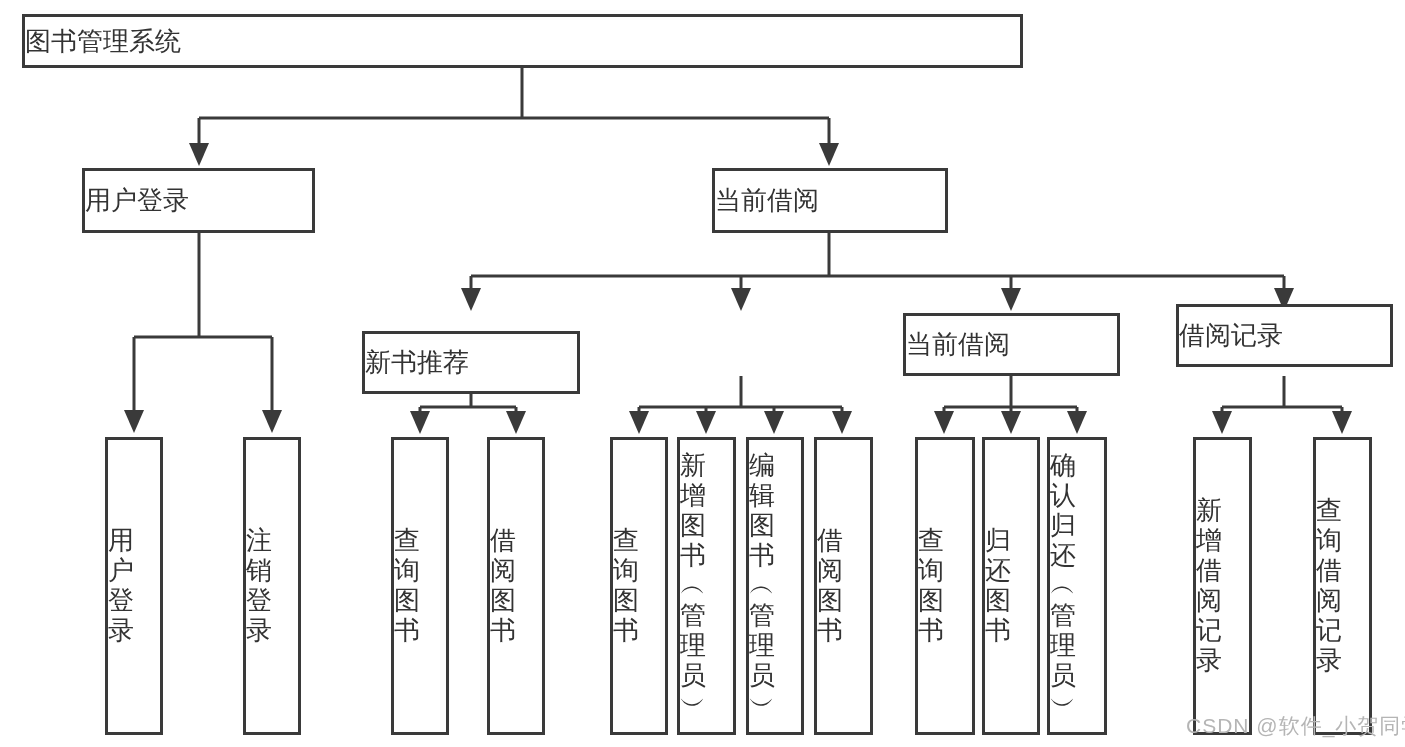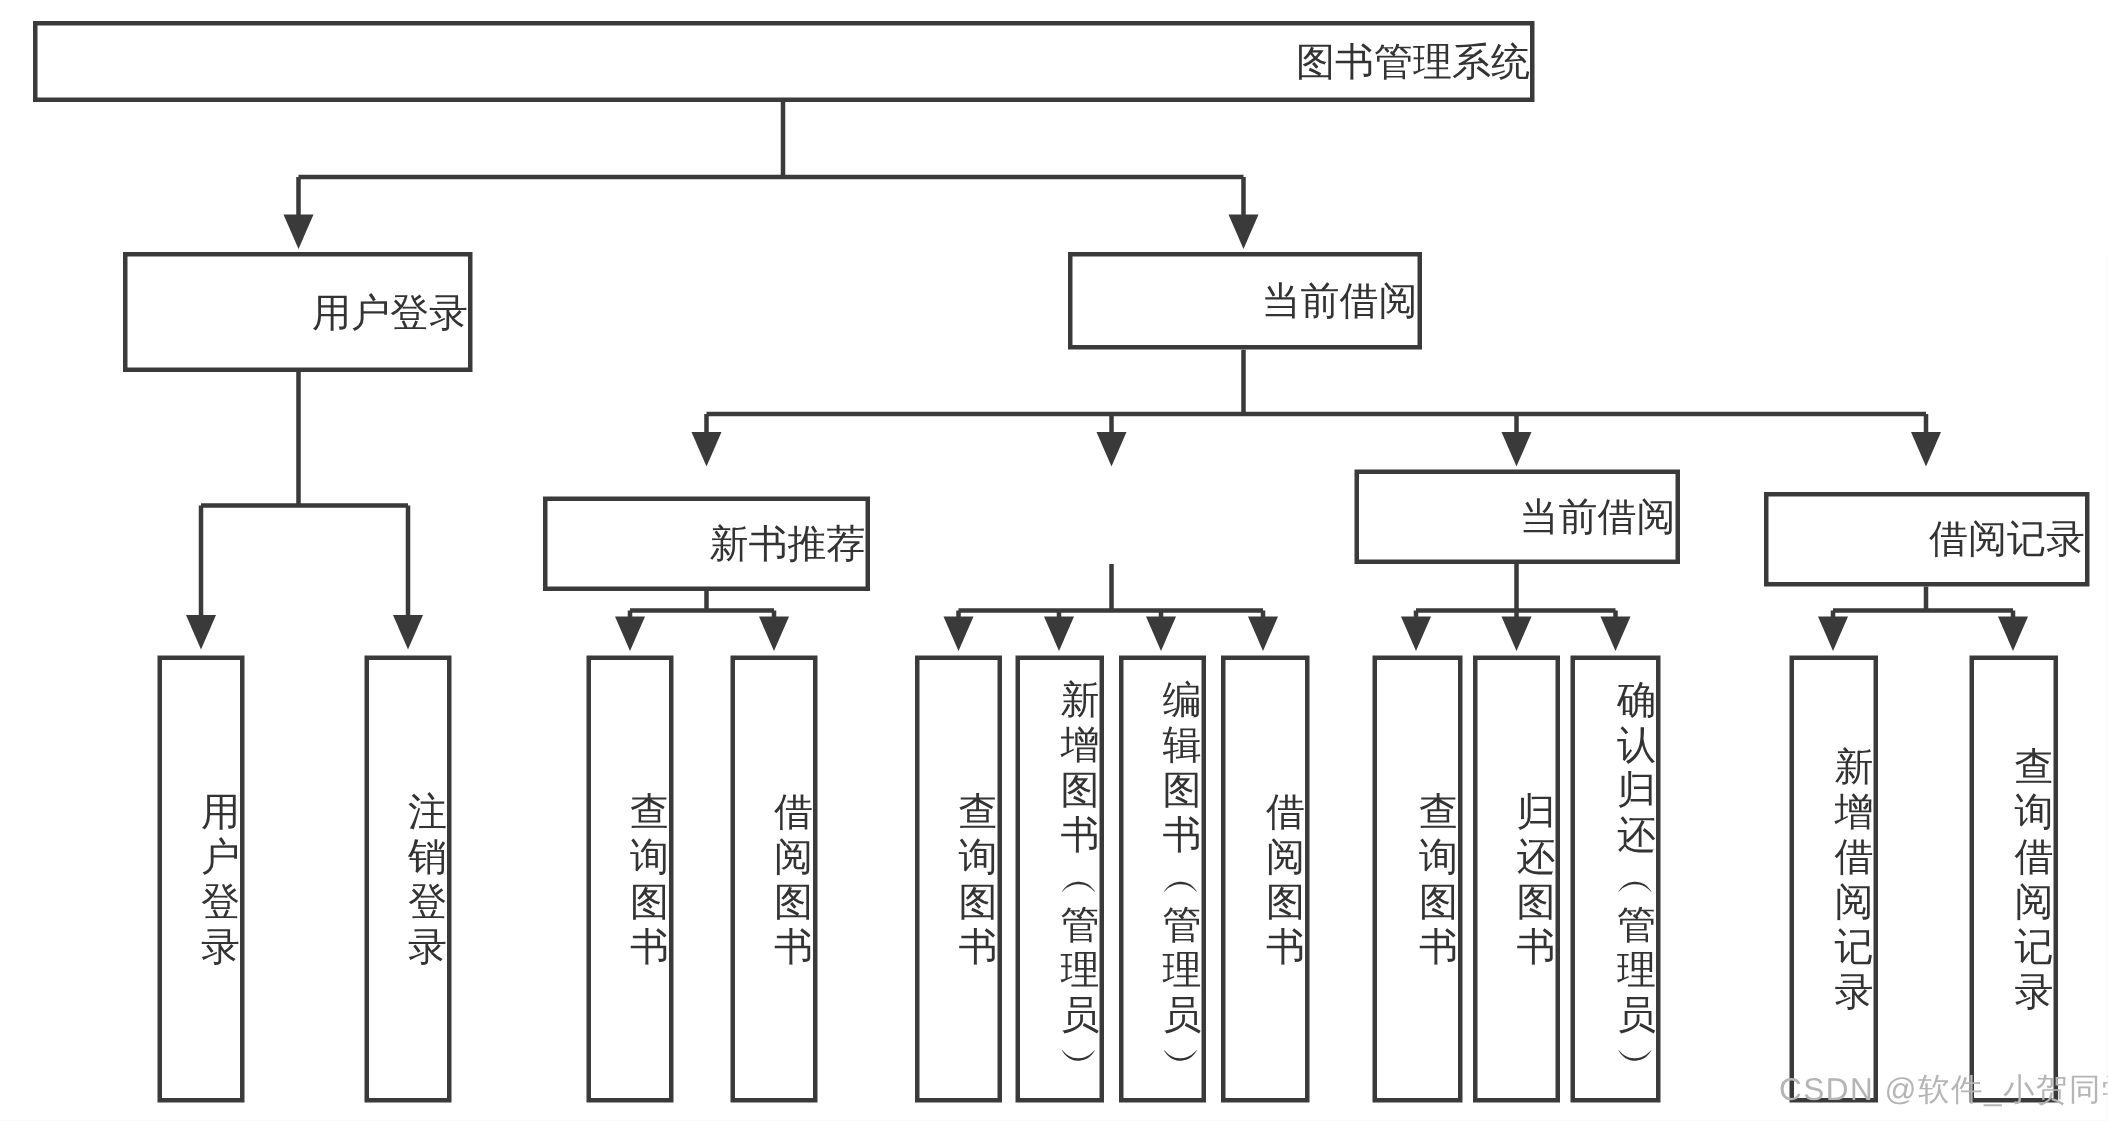--- a/index.html
+++ b/index.html
@@ -23,24 +23,25 @@
     position:absolute;left:0;top:0;width:1405px;height:747px;
     pointer-events:none;
   }
   #connectors path{stroke:var(--line);stroke-width:3;fill:none;}
   #connectors polygon{fill:var(--line);stroke:none;}
   .box{
     position:absolute;
     box-sizing:border-box;
     border:3px solid var(--line);
     background:var(--background);
-    display:flex;align-items:center;justify-content:flex-end;
+    display:flex;align-items:center;justify-content:flex-start;
     color:var(--text);
     font-size:26px;
     z-index:2;
+    font-family:Liberation Serif, serif;
   }
   .box .label{white-space:nowrap;}
   .vbox .vtext{
     display:flex;flex-direction:column;align-items:center;justify-content:center;
   }
   .vchar{
     height:30px;line-height:30px;
     font-size:26px;text-align:center;
   }
   #watermark{
@@ -91,34 +92,34 @@
 
     <path d="M1284 376 V407 M1222 407 H1342 M1222 407 V413 M1342 407 V413"></path>
     <polygon points="1212,411 1232,411 1222,434"></polygon>
     <polygon points="1332,411 1352,411 1342,434"></polygon>
   </svg>
 
   <div class="box" style="left:22px;top:14px;width:1001px;height:54px">
     <span class="label">图书管理系统</span>
   </div>
 
-  <div class="box" style="left:82px;top:168px;width:233px;height:80px">
+  <div class="box" style="left:82px;top:168px;width:233px;height:65px">
     <span class="label">用户登录</span>
   </div>
   <div class="box" style="left:712px;top:168px;width:236px;height:65px">
     <span class="label">当前借阅</span>
   </div>
 
   <div class="box" style="left:362px;top:331px;width:218px;height:63px">
     <span class="label">新书推荐</span>
   </div>
   <div class="box" style="left:903px;top:313px;width:217px;height:63px">
     <span class="label">当前借阅</span>
   </div>
-  <div class="box" style="left:1176px;top:328px;width:217px;height:63px">
+  <div class="box" style="left:1176px;top:304px;width:217px;height:63px">
     <span class="label">借阅记录</span>
   </div>
 
   <div class="box vbox" style="left:105px;top:437px;width:58px;height:298px">
     <span class="vtext">
         <div class="vchar">用</div>
         <div class="vchar">户</div>
         <div class="vchar">登</div>
         <div class="vchar">录</div>
       </span>

